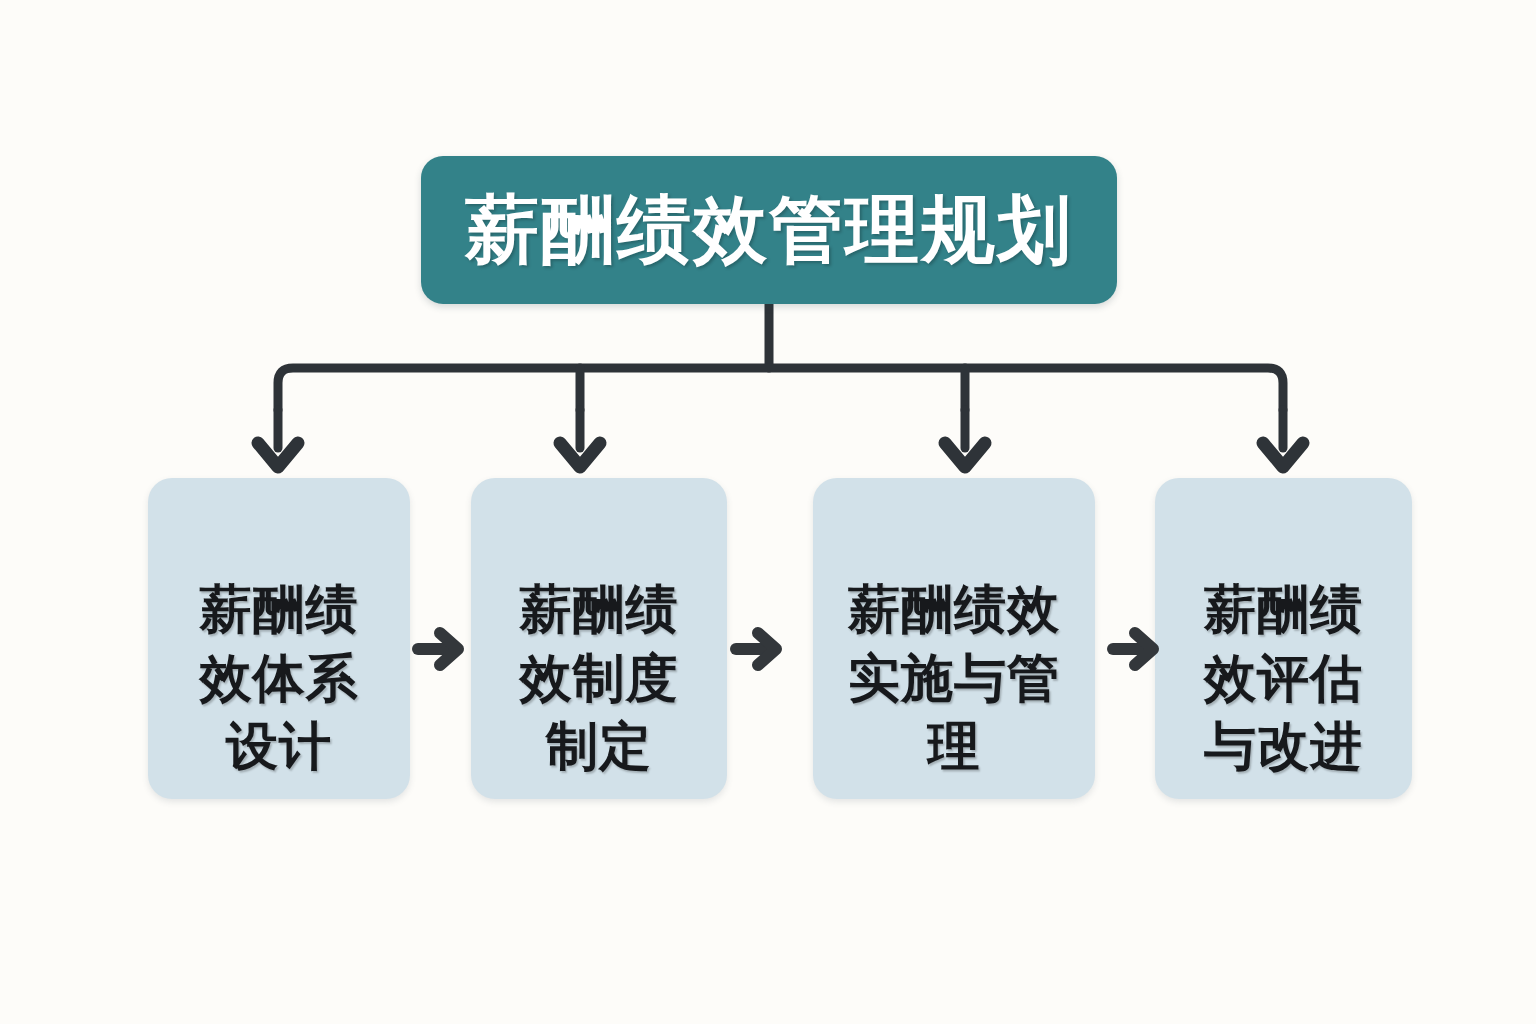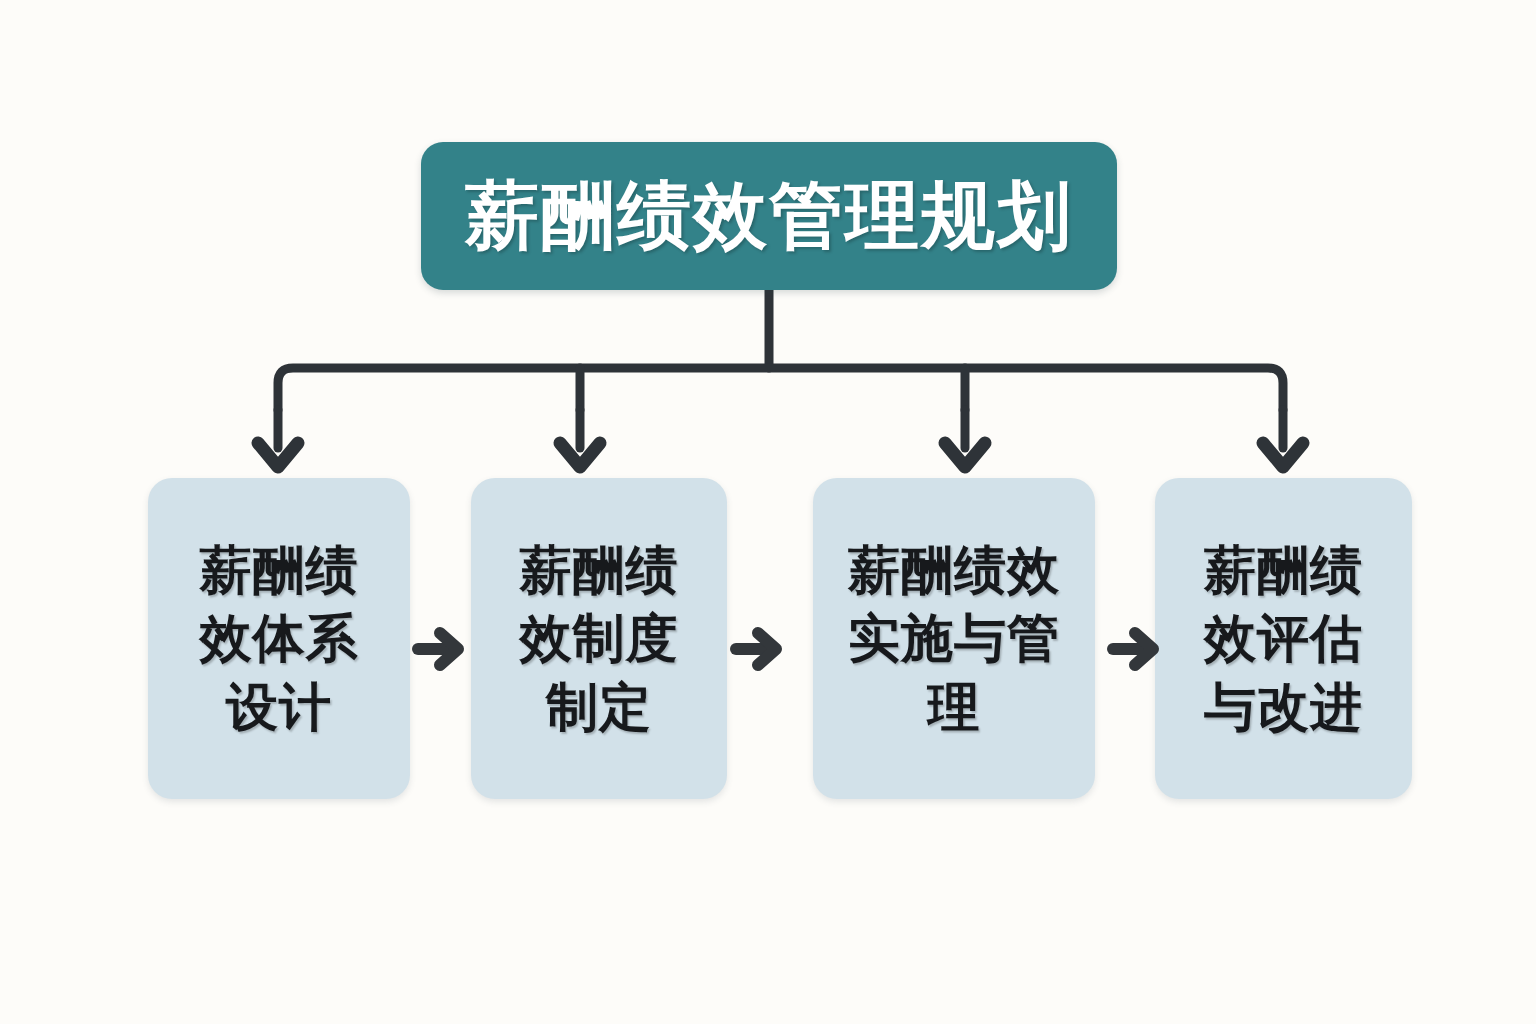--- a/index.html
+++ b/index.html
@@ -26,21 +26,21 @@
     top: 0;
     width: 1536px;
     height: 1024px;
     pointer-events: none;
   }
 
   
   #root-node {
     position: absolute;
     left: 421px;
-    top: 142px;
+    top: 156px;
     width: 696px;
     height: 148px;
     background: #338289;
     border-radius: 22px;
     box-shadow: 0 3px 7px rgba(40,60,70,0.18);
     display: flex;
     align-items: center;
     justify-content: center;
     box-sizing: border-box;
   }
@@ -56,24 +56,24 @@
 
   
   .child-node {
     position: absolute;
     top: 478px;
     height: 321px;
     background: #d2e1e9;
     border-radius: 24px;
     box-shadow: 0 3px 6px rgba(60,80,95,0.13);
     display: flex;
-    align-items: center;
+    align-items: flex-end;
     justify-content: center;
     box-sizing: border-box;
-    padding: 0 6px;
+    padding: 18px 6px;
   }
   .child-node .child-label {
     color: #17191c;
     font-size: 52px;
     font-weight: bold;
     line-height: 1.32;
     text-align: center;
     letter-spacing: 1px;
     text-shadow: 1.5px 1.5px 2px rgba(0,0,0,0.22);
     white-space: pre-line;

